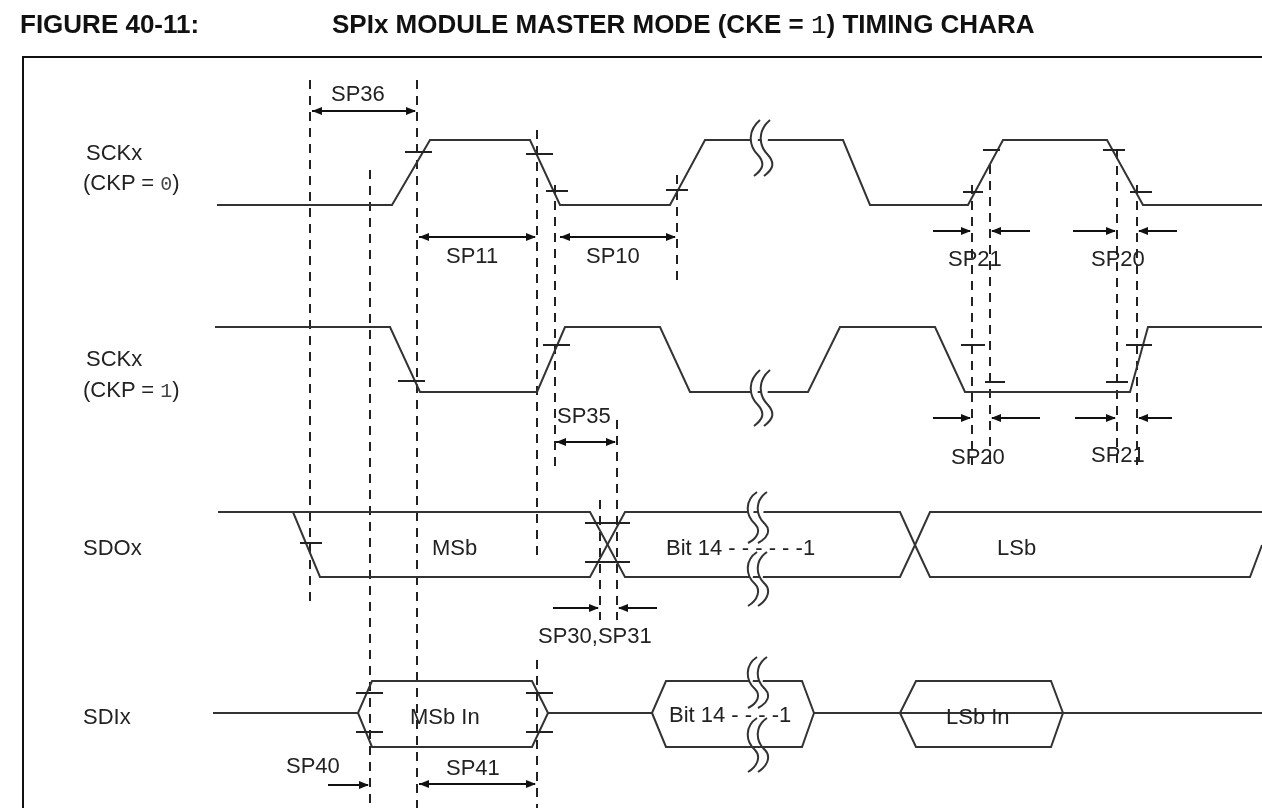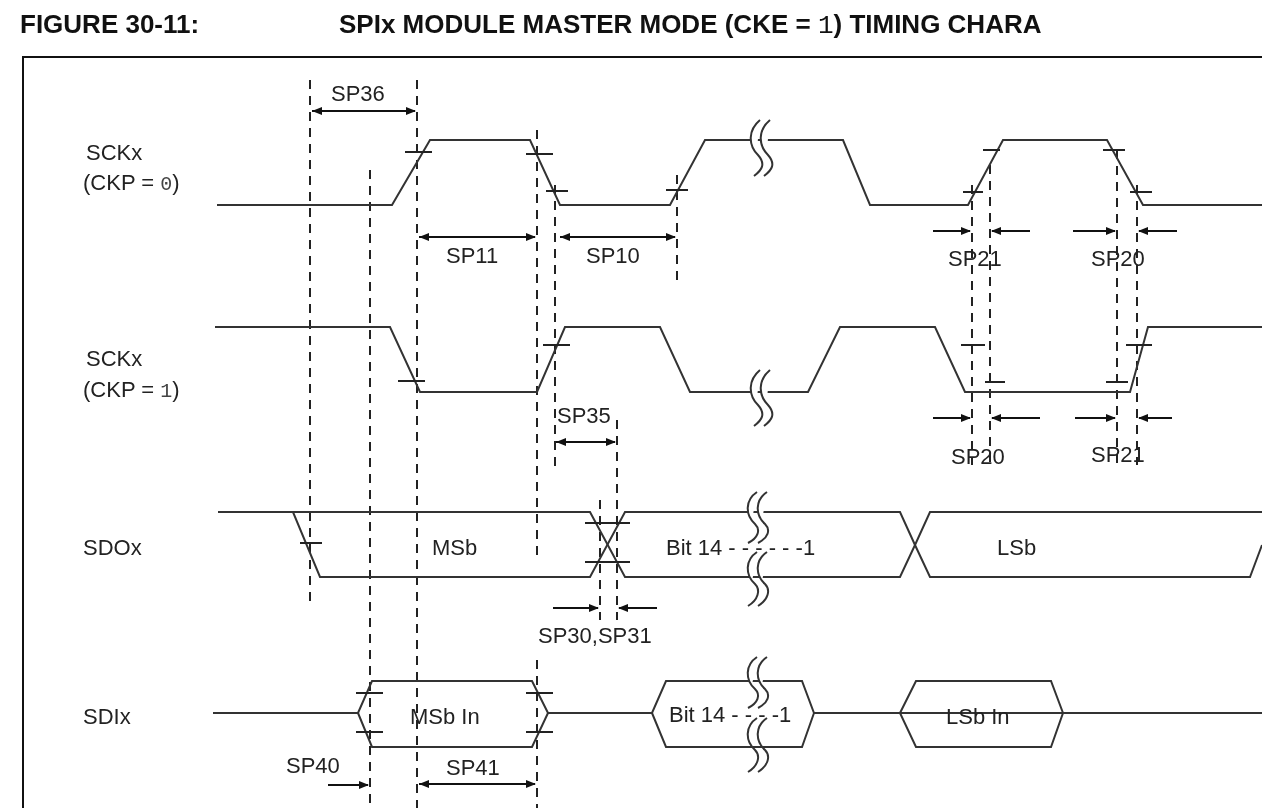--- a/index.html
+++ b/index.html
@@ -2,37 +2,37 @@
 <html><head>
 <meta charset="utf-8">
 <style>
   html, body { margin: 0; padding: 0; background: #ffffff; }
   body { width: 1262px; height: 808px; overflow: hidden; position: relative;
          font-family: "Liberation Sans", sans-serif; color: #1a1a1a; }
   .fig-title { position: absolute; top: 9px; left: 20px; height: 40px; white-space: nowrap;
                font-family: "Liberation Sans", sans-serif; font-weight: bold; font-size: 26px;
                letter-spacing: 0px; color: #111; }
   .fig-title .num { position: absolute; left: 0; top: 0; }
-  .fig-title .text { position: absolute; left: 319px; top: 0; text-align: center; }
+  .fig-title .text { position: absolute; left: 312px; top: 0; text-align: center; }
   .fig-title .mono { font-family: "Liberation Mono", monospace; font-weight: normal; }
   svg { position: absolute; left: 0; top: 0; }
   .sig { stroke: #333; stroke-width: 2; fill: none; stroke-linejoin: miter; }
   .dash { stroke: #222; stroke-width: 2; stroke-dasharray: 9 7; fill: none; }
   .tick { stroke: #222; stroke-width: 2; }
   .arrow { stroke: #111; stroke-width: 2; fill: none; }
   .lbl { font-family: "Liberation Sans", sans-serif; font-size: 22px; fill: #222; }
   .lbl-in { font-family: "Liberation Sans", sans-serif; font-size: 22px; fill: #222; }
   .lblmono { font-family: "Liberation Mono", monospace; font-size: 20px; fill: #444; }
   .brk { stroke: #333; stroke-width: 2; fill: #fff; }
 </style>
 </head>
 <body>
 
 <div class="fig-title">
-  <span class="num">FIGURE 30-11:</span>
+  <span class="num">FIGURE 40-11:</span>
   <span class="text"><span>SPIx MODULE MASTER MODE (CKE = </span><span class="mono">1</span><span>) TIMING CHARA</span></span>
 </div>
 
 <svg width="1262" height="808" viewBox="0 0 1262 808">
 
   <line x1="23" y1="57" x2="1262" y2="57" stroke="#111" stroke-width="2"></line>
   <line x1="23" y1="56" x2="23" y2="808" stroke="#111" stroke-width="2"></line>
 
   <g>
     <line class="dash" x1="310" y1="80" x2="310" y2="605"></line>

